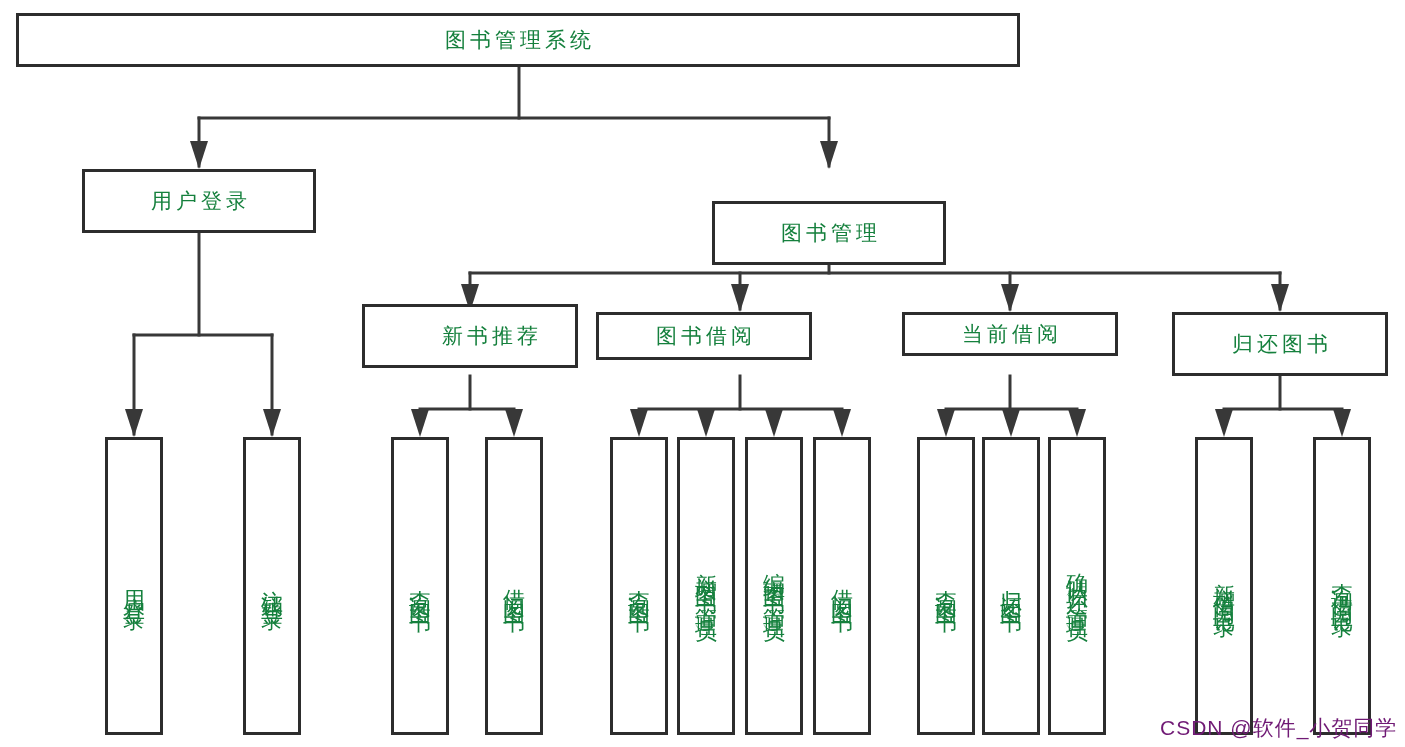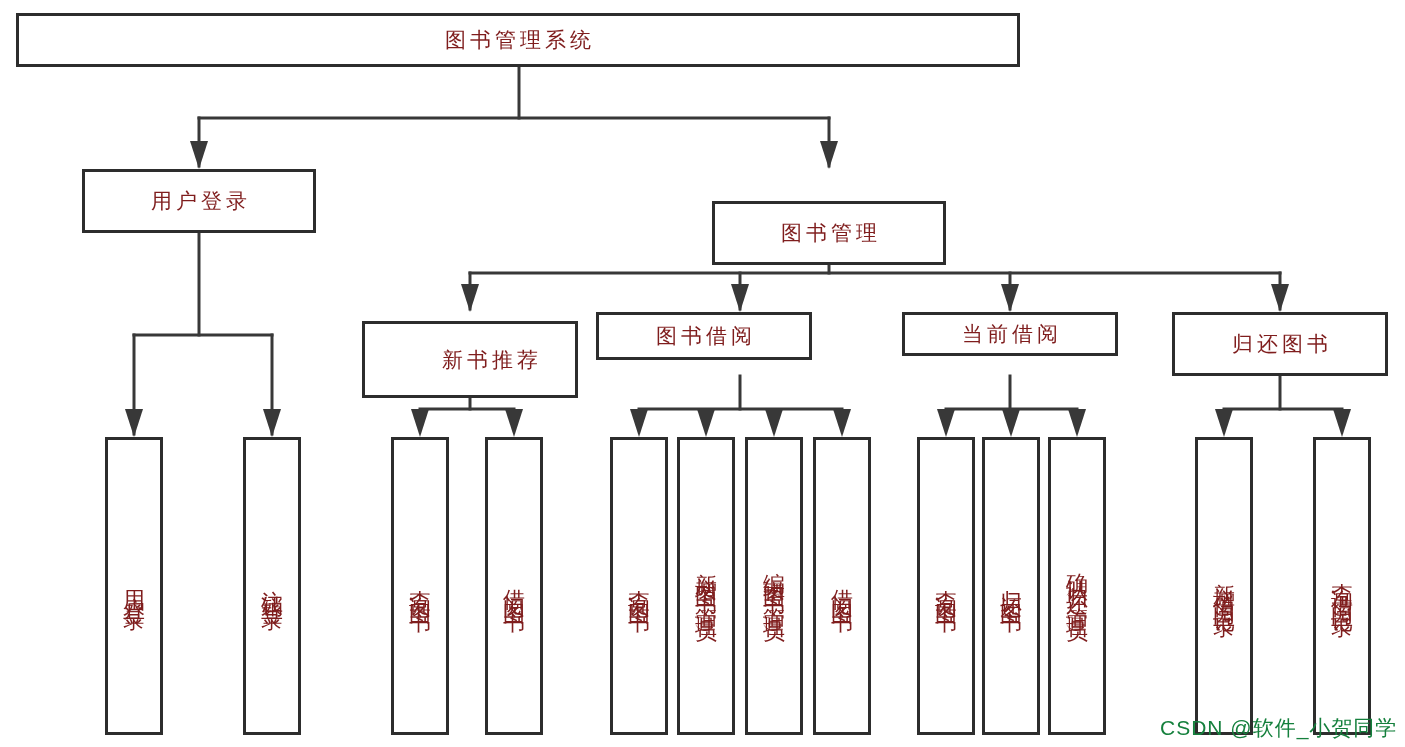--- a/index.html
+++ b/index.html
@@ -21,42 +21,42 @@
     top: 0;
   }
   .node {
     position: absolute;
     box-sizing: border-box;
     background: #ffffff;
     border: 3px solid #2d2d2d;
     display: flex;
     align-items: center;
     justify-content: center;
-    color: #7f1d1d;
+    color: #15803d;
   }
   .h-node {
     font-size: 21px;
     letter-spacing: 4px;
     text-indent: 4px;
     white-space: nowrap;
   }
   .v-node span {
     writing-mode: vertical-rl;
     font-size: 22px;
     letter-spacing: 7px;
     line-height: 1;
     white-space: nowrap;
   }
   .watermark {
     position: absolute;
     left: 1160px;
     top: 714px;
     font-size: 21px;
     letter-spacing: 1px;
-    color: #15803d;
+    color: #701a75;
     white-space: nowrap;
     z-index: 5;
   }
 </style>
 </head>
 <body>
 
 <div id="canvas">
 
   <svg id="wires" width="1405" height="747" viewBox="0 0 1405 747" stroke="#383838" stroke-width="3" stroke-linecap="square" fill="none">
@@ -122,21 +122,21 @@
       <polygon fill="#383838" stroke="none" points="1215,409 1233,409 1224,437"></polygon>
       <polygon fill="#383838" stroke="none" points="1333,409 1351,409 1342,437"></polygon>
     </g>
   </svg>
 
   <div class="node h-node" style="left:16px; top:13px; width:1004px; height:54px;">图书管理系统</div>
 
   <div class="node h-node" style="left:82px; top:169px; width:234px; height:64px;">用户登录</div>
   <div class="node h-node" style="left:712px; top:169px; width:234px; height:64px;margin-top:32px;">图书管理</div>
 
-  <div class="node h-node" style="left:362px; top:321px; width:216px; height:77px;padding-left:40px;">新书推荐</div>
+  <div class="node h-node" style="left:362px; top:304px; width:216px; height:64px;padding-left:40px;">新书推荐</div>
   <div class="node h-node" style="left:596px; top:312px; width:216px; height:48px;">图书借阅</div>
   <div class="node h-node" style="left:902px; top:312px; width:216px; height:44px;">当前借阅</div>
   <div class="node h-node" style="left:1172px; top:312px; width:216px; height:64px;">归还图书</div>
 
   <div class="node v-node" style="left:105px; top:437px; width:58px; height:298px;">
     <span>用户登录</span>
   </div>
   <div class="node v-node" style="left:243px; top:437px; width:58px; height:298px;">
     <span>注销登录</span>
   </div>

